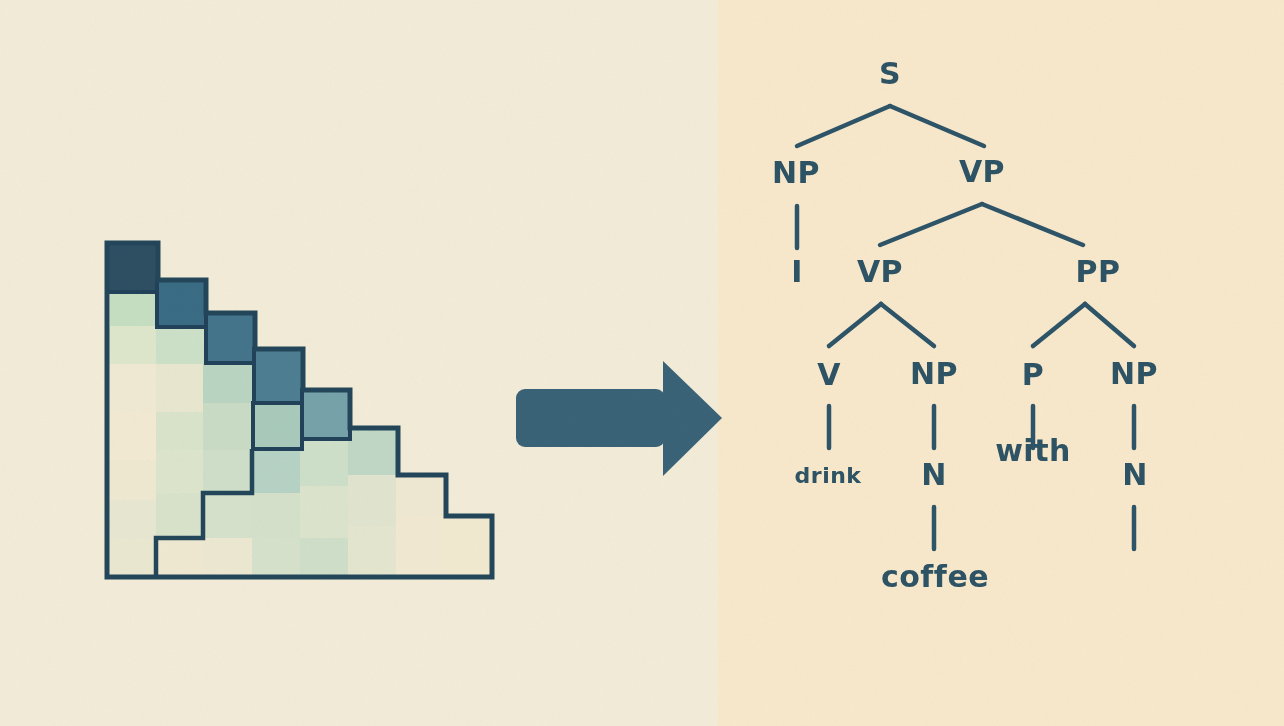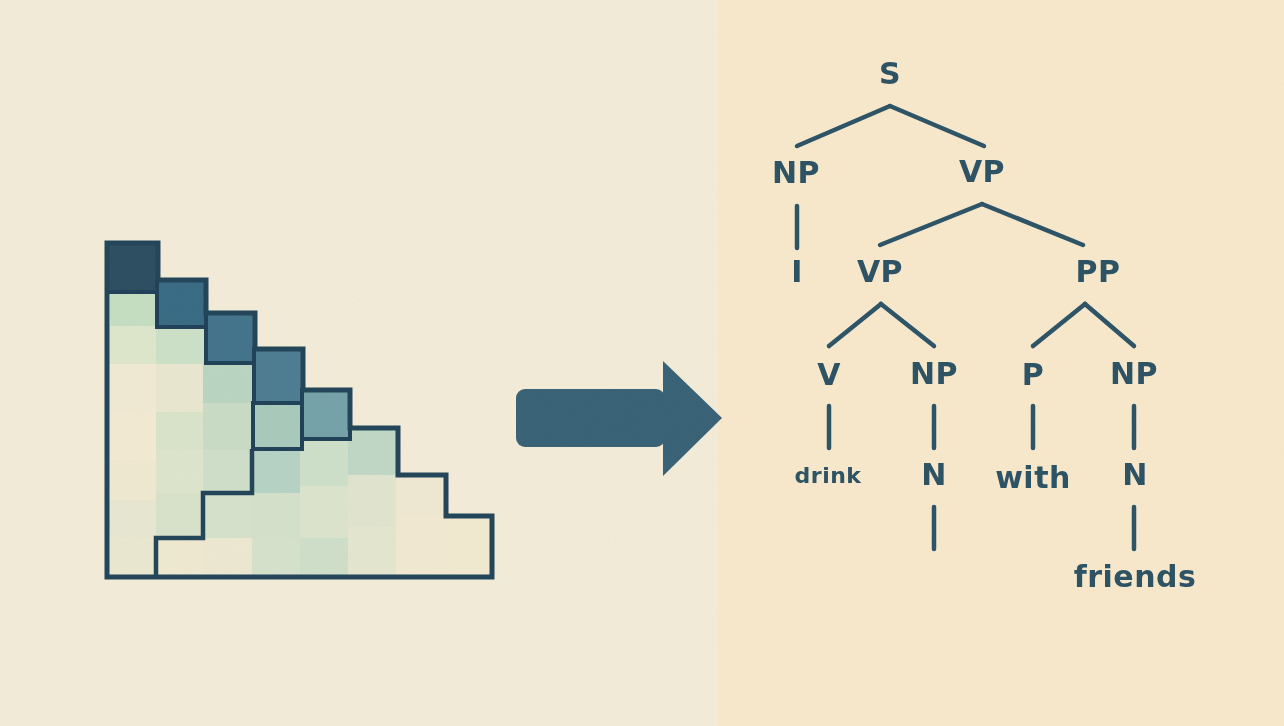--- a/index.html
+++ b/index.html
@@ -104,20 +104,20 @@
   <span class="tnode" style="left: 982px; top: 171px; color: rgb(45, 83, 101); font-size: 30px;">VP</span>
   <span class="tnode" style="left: 797px; top: 271px; color: rgb(45, 83, 101); font-size: 30px;">I</span>
   <span class="tnode" style="left: 880px; top: 271px; color: rgb(45, 83, 101); font-size: 30px;">VP</span>
   <span class="tnode" style="left: 1086px; top: 271px; color: rgb(45, 83, 101); font-size: 30px; margin-left: 12px;">PP</span>
   <span class="tnode" style="left: 829px; top: 374px; color: rgb(45, 83, 101); font-size: 30px;">V</span>
   <span class="tnode" style="left: 934px; top: 373px; color: rgb(45, 83, 101); font-size: 30px;">NP</span>
   <span class="tnode" style="left: 1033px; top: 374px; color: rgb(45, 83, 101); font-size: 30px;">P</span>
   <span class="tnode" style="left: 1134px; top: 373px; color: rgb(45, 83, 101); font-size: 30px;">NP</span>
   <span class="tnode" style="left: 828px; top: 475px; color: rgb(45, 83, 101); font-size: 22px;">drink</span>
   <span class="tnode" style="left: 934px; top: 474px; color: rgb(45, 83, 101); font-size: 30px;">N</span>
-  <span class="tnode" style="left: 1033px; top: 477px; color: rgb(45, 83, 101); font-size: 30px;">with</span>
+  <span class="tnode" style="left: 1033px; top: 450px; color: rgb(45, 83, 101); font-size: 30px;">with</span>
   <span class="tnode" style="left: 1135px; top: 474px; color: rgb(45, 83, 101); font-size: 30px;">N</span>
-  <span class="tnode" style="left: 1135px; top: 576px; color: rgb(45, 83, 101); font-size: 30px;">friends</span>
+  <span class="tnode" style="left: 935px; top: 576px; color: rgb(45, 83, 101); font-size: 30px;">coffee</span>
 
   <svg id="grain-layer" width="1284" height="726" viewBox="0 0 1284 726">
     <rect width="1284" height="726" filter="url(#grain)" opacity="0.055"></rect>
   </svg>
 </div>
 
 </body></html>

